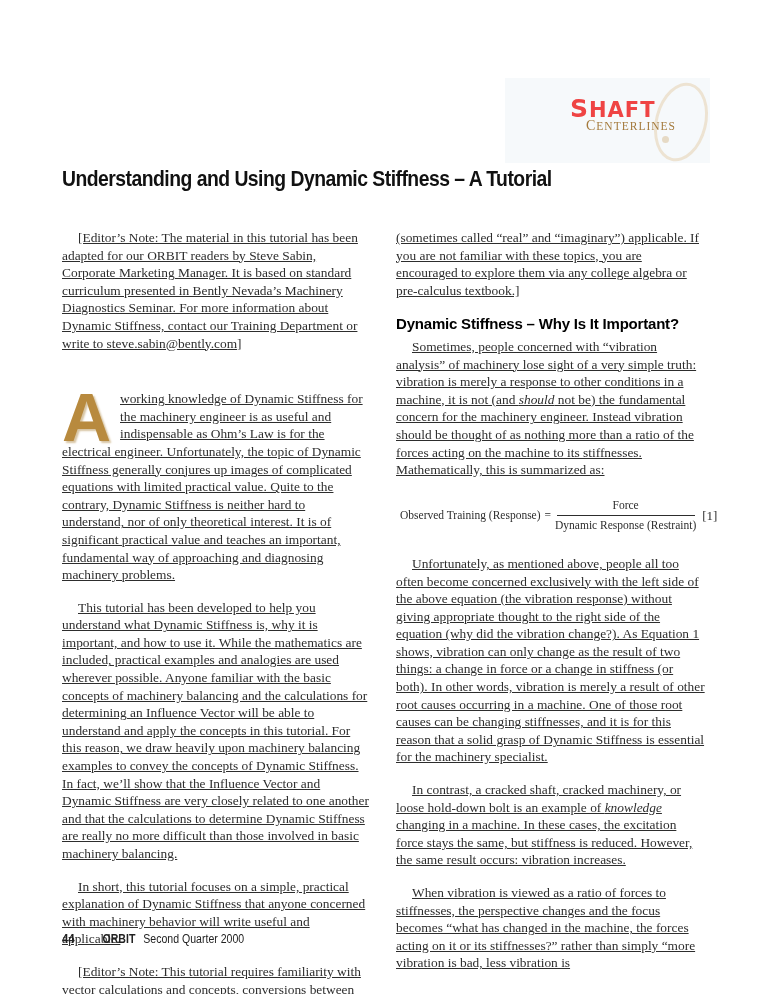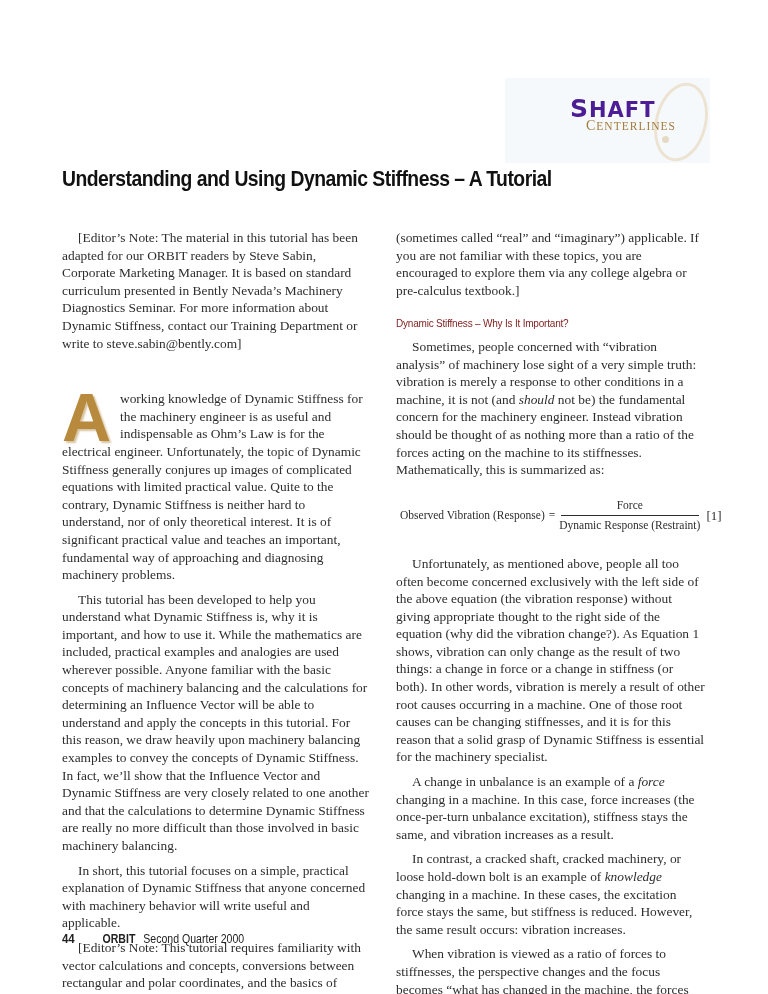--- a/index.html
+++ b/index.html
@@ -43,21 +43,21 @@
       background: #e6dac5;
     }
     .logo-shaft {
       position: absolute;
       left: 570px;
       top: 96px;
       font-family: "DejaVu Sans", sans-serif;
       font-weight: bold;
       font-size: 21px;
       letter-spacing: 1px;
-      color: #4c1d95;
+      color: #ef4444;
       line-height: 1;
     }
     .logo-shaft .big { font-size: 25px; }
     .logo-center {
       position: absolute;
       left: 586px;
       top: 119px;
       font-family: Liberation Serif, serif;
       font-size: 11.5px;
       letter-spacing: 1px;
@@ -86,44 +86,45 @@
       font-size: 13.4px;
       line-height: 17.6px;
       color: #2d2d2d;
     }
     .col-left { left: 62px; top: 229px; width: 308px; }
     .col-right { left: 396px; top: 229px; width: 310px; }
 
     .col p {
       margin: 0;
       text-indent: 16px;
-    }
-    .col p.gap { margin-top: 7px; }
+      text-decoration: underline;
+    }
+    .col p.gap { margin-top: 15px; }
     .col p.noindent { text-indent: 0; }
 
     .dropcap-wrap { margin-top: 38px; }
     .dropcap {
       float: left;
       font-family: "Liberation Sans", sans-serif;
       font-weight: bold;
       font-size: 68px;
       line-height: 50px;
       color: #b88a3e;
       width: 52px;
       height: 50px;
       margin: 2px 6px 0 0;
       text-shadow: 2px 2px 2px #d7c4a2;
     }
 
     .section-heading {
       margin: 16px 0 5px 0;
       font-family: "Liberation Sans", sans-serif;
-      font-weight: normal;
-      font-size: 10px;
-      color: #7f1d1d;
+      font-weight: bold;
+      font-size: 15px;
+      color: #000000;
       letter-spacing: -0.2px;
     }
 
     .equation {
       display: flex;
       align-items: center;
       margin: 18px 0 20px 4px;
       font-size: 11.5px;
       color: #2d2d2d;
     }
@@ -189,31 +190,30 @@
 </div>
 
 <div class="col col-right">
   <p class="noindent">(sometimes called “real” and “imaginary”) applicable. If you are not familiar with these topics, you are encouraged to explore them via any college algebra or pre-calculus textbook.]</p>
 
   <div class="section-heading">Dynamic Stiffness – Why Is It Important?</div>
 
   <p><span>Sometimes, people concerned with “vibration analysis” of machinery lose sight of a very simple truth: vibration is merely a response to other conditions in a machine, it is not (and </span><em>should</em><span> not be) the fundamental concern for the machinery engineer. Instead vibration should be thought of as nothing more than a ratio of the forces acting on the machine to its stiffnesses. Mathematically, this is summarized as:</span></p>
 
   <div class="equation">
-    <span class="lhs">Observed Vibration (Response)</span>
+    <span class="lhs">Observed Training (Response)</span>
     <span class="eq">=</span>
     <span class="fraction">
       <span class="num">Force</span>
       <span class="den">Dynamic Response (Restraint)</span>
     </span>
     <span class="eqnum">[1]</span>
   </div>
 
   <p>Unfortunately, as mentioned above, people all too often become concerned exclusively with the left side of the above equation (the vibration response) without giving appropriate thought to the right side of the equation (why did the vibration change?). As Equation 1 shows, vibration can only change as the result of two things: a change in force or a change in stiffness (or both). In other words, vibration is merely a result of other root causes occurring in a machine. One of those root causes can be changing stiffnesses, and it is for this reason that a solid grasp of Dynamic Stiffness is essential for the machinery specialist.</p>
-  <p class="gap"><span>A change in unbalance is an example of a </span><em>force</em><span> changing in a machine. In this case, force increases (the once-per-turn unbalance excitation), stiffness stays the same, and vibration increases as a result.</span></p>
   <p class="gap"><span>In contrast, a cracked shaft, cracked machinery, or loose hold-down bolt is an example of </span><em>knowledge</em><span> changing in a machine. In these cases, the excitation force stays the same, but stiffness is reduced. However, the same result occurs: vibration increases.</span></p>
   <p class="gap">When vibration is viewed as a ratio of forces to stiffnesses, the perspective changes and the focus becomes “what has changed in the machine, the forces acting on it or its stiffnesses?” rather than simply “more vibration is bad, less vibration is</p>
 </div>
 
 <div class="footer">
   <span class="pnum">44</span>
   <span class="mag">ORBIT</span>
   <span class="issue">Second Quarter 2000</span>
 </div>
 

